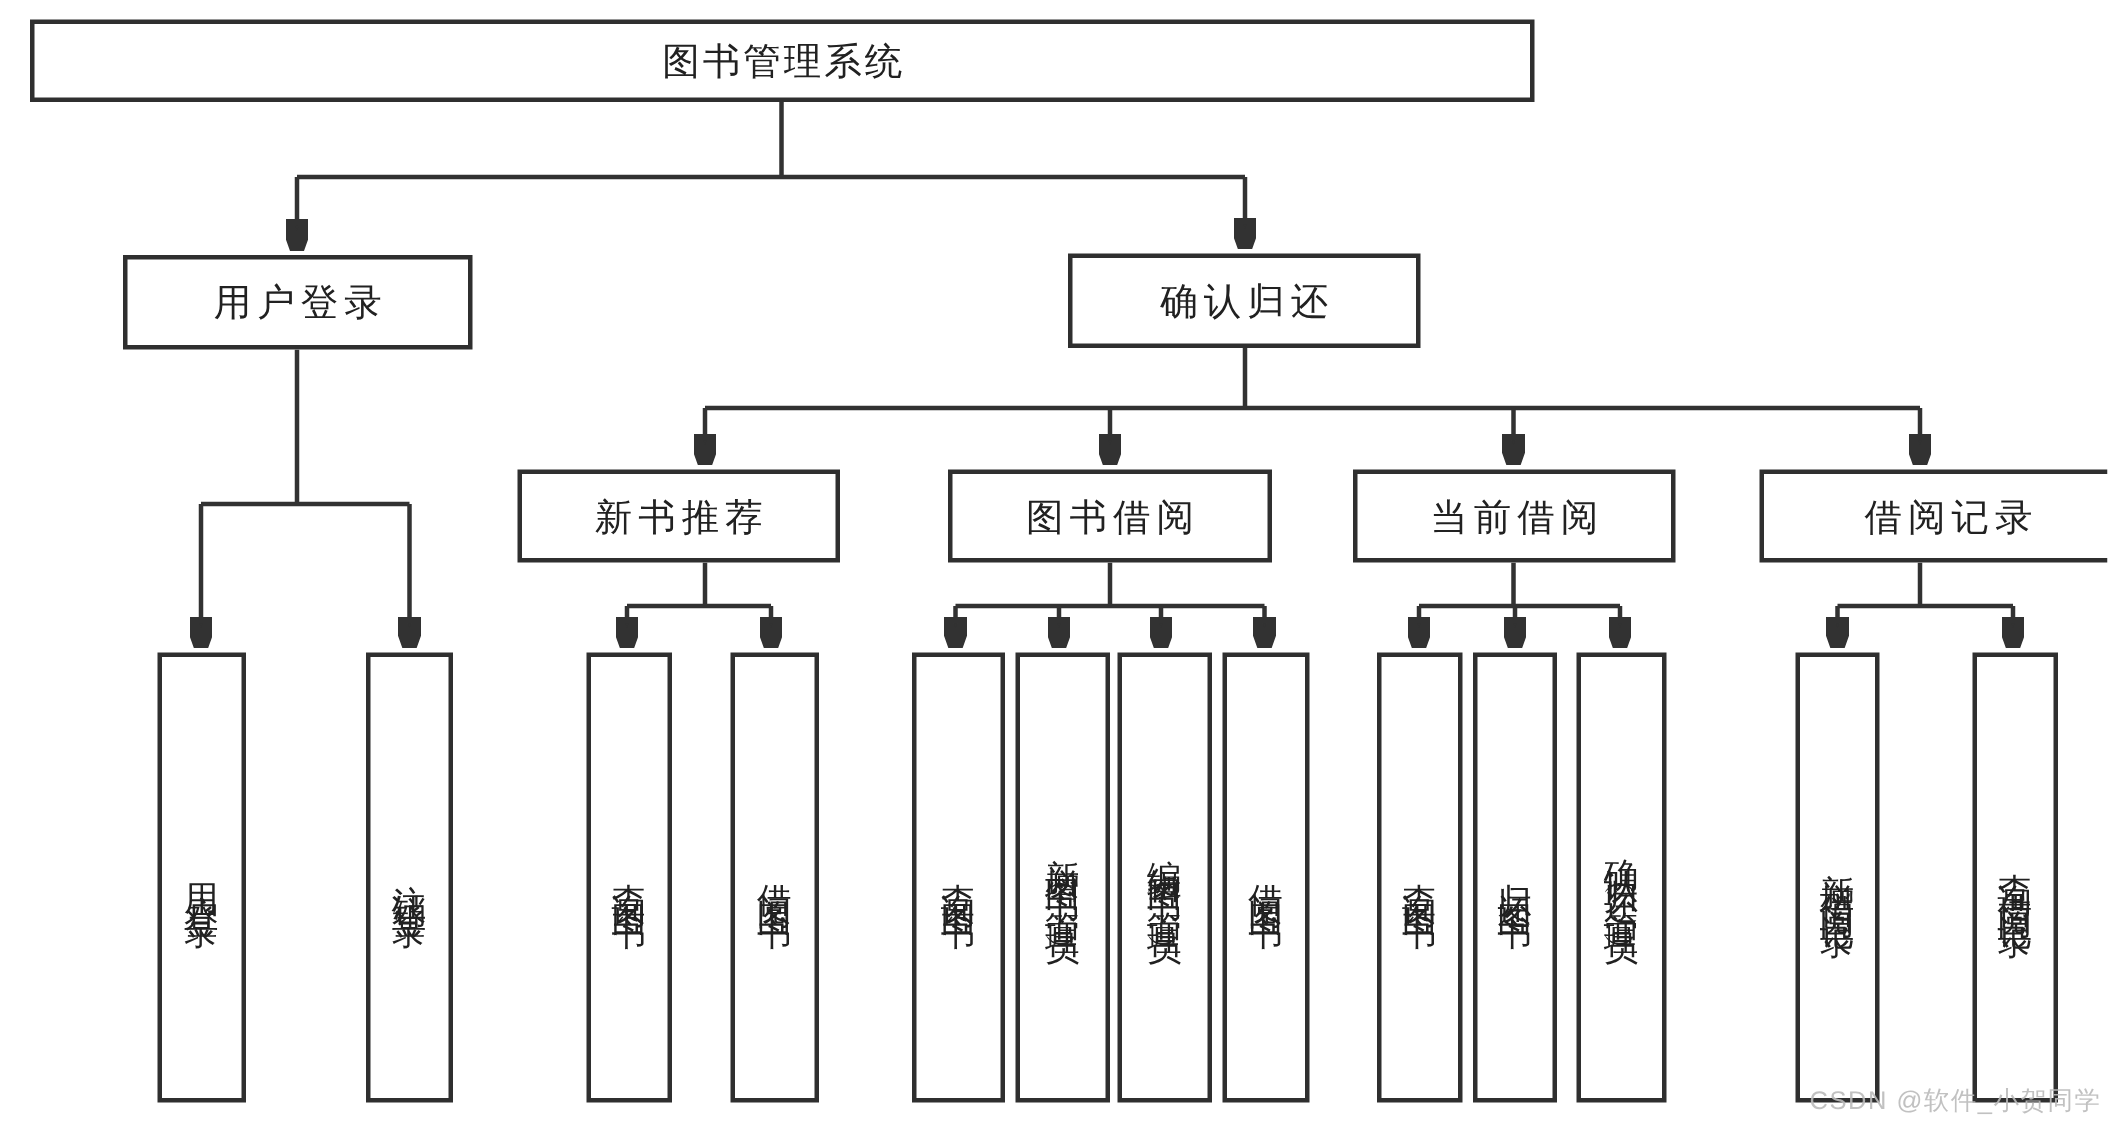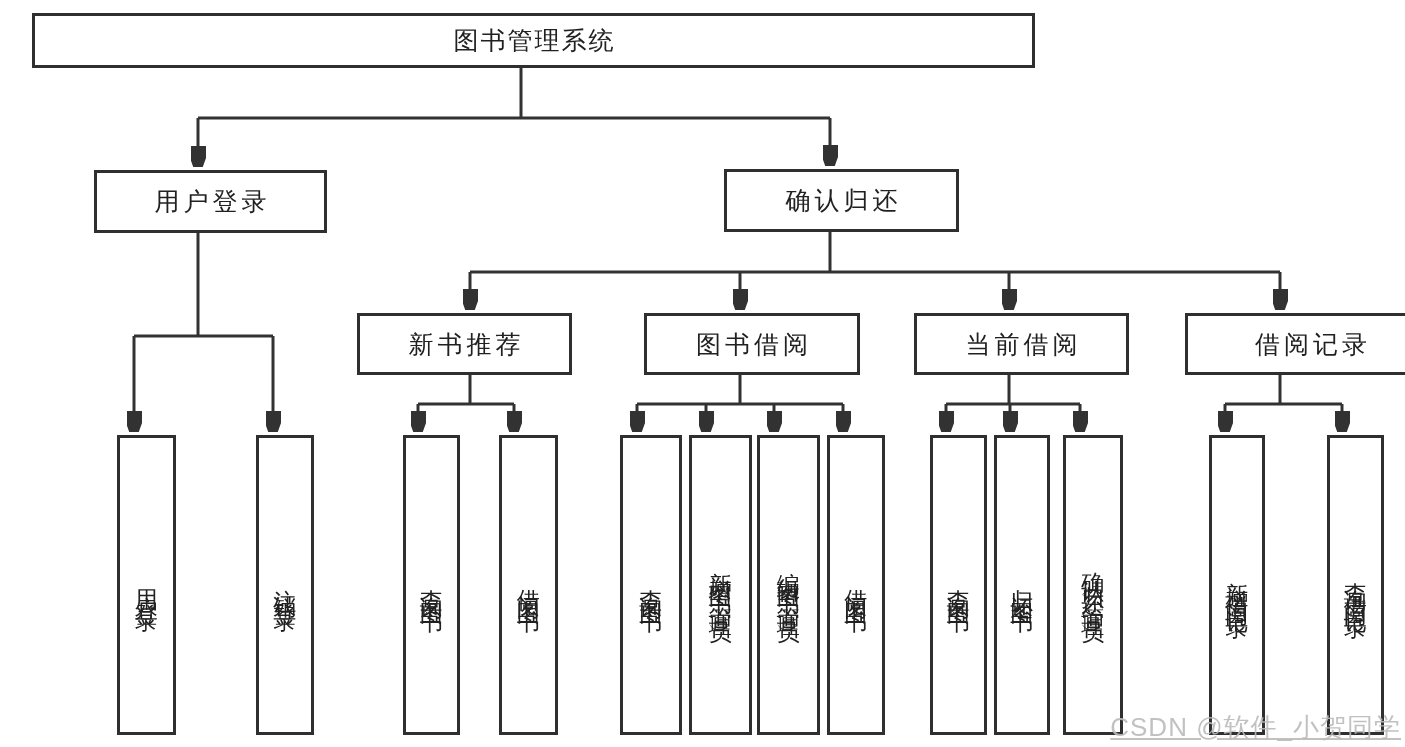--- a/index.html
+++ b/index.html
@@ -6,31 +6,30 @@
   .canvas{
     position:relative;width:1405px;height:747px;background:#ffffff;
     font-family:"Liberation Sans","DejaVu Sans",sans-serif;overflow:hidden;
   }
   .wires{position:absolute;left:0;top:0;pointer-events:none;}
   .wires path{stroke:#323232;stroke-width:3;fill:none;}
   .node{
     position:absolute;box-sizing:border-box;background:#ffffff;
     border:3px solid #2f2f2f;display:flex;align-items:center;justify-content:center;
     color:#212121;
-    margin-left:12px;
   }
   .hbox span{font-size:25px;letter-spacing:4px;text-indent:4px;white-space:nowrap;}
   .rootbox span{font-size:25px;letter-spacing:2px;text-indent:2px;}
   .vbox span{
     writing-mode:vertical-rl;text-orientation:mixed;
     font-size:23px;line-height:1.15;letter-spacing:7px;white-space:nowrap;
   }
   .watermark{
     position:absolute;right:4px;bottom:2px;z-index:6;
-    font-size:26px;color:rgba(186,186,186,0.9);letter-spacing:1px;white-space:nowrap;text-decoration:underline;
+    font-size:17px;color:rgba(186,186,186,0.9);letter-spacing:1px;white-space:nowrap;
   }
 </style>
 </head>
 <body>
 
 <div class="canvas">
 
   <svg class="wires" width="1405" height="747" viewBox="0 0 1405 747">
     <defs>
       <marker id="arrow" markerWidth="7" markerHeight="5" refX="7" refY="2.5" orient="auto" markerUnits="strokeWidth">

